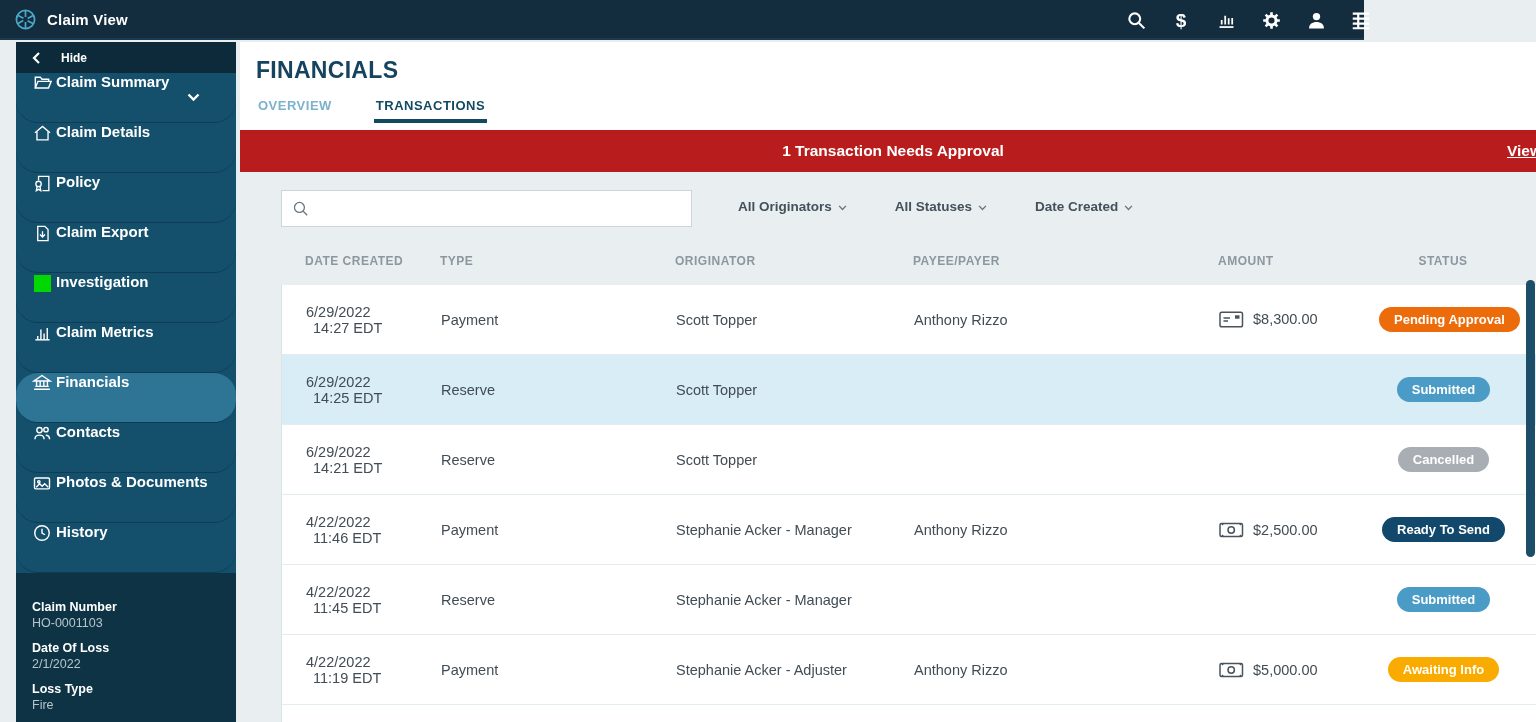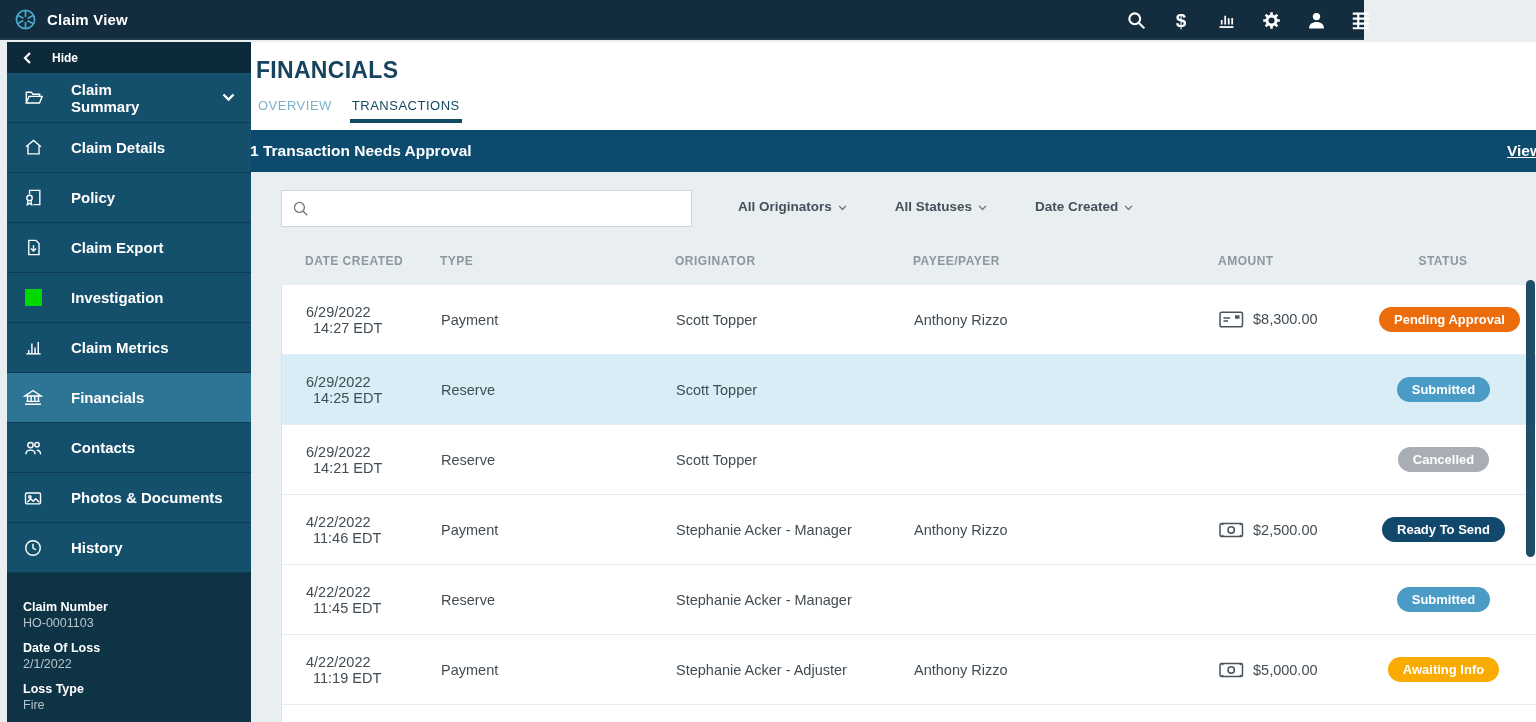--- a/index.html
+++ b/index.html
@@ -9,44 +9,44 @@
   
   .topbar { position:absolute; top:0; left:0; width:1364px; height:40px; background:#132c3e;
             display:flex; align-items:center; border-bottom:2px solid #1b3a4d; z-index:10; }
   .topbar .logo { margin-left:14px; display:flex; align-items:center; color:#4aa8c9; }
   .topbar .app-title { color:#fff; font-weight:bold; font-size:15px; margin-left:10px; letter-spacing:.2px; }
   .topbar-icons { position:absolute; right:-8px; top:0; height:40px; display:flex; align-items:center; gap:23px; color:#fff; }
   .tb-icon { width:22px; height:22px; display:flex; align-items:center; justify-content:center; cursor:pointer; }
   .dollar-glyph { font-size:19px; font-weight:bold; line-height:1; }
 
   
-  .sidebar { position:absolute; top:42px; left:7px; width:244px; height:680px; background:#144f6b;
+  .sidebar { position:absolute; top:42px; left:16px; width:220px; height:680px; background:#144f6b;
              display:flex; flex-direction:column; z-index:9; }
   .hide-bar { height:31px; background:#0c2a3a; display:flex; align-items:center; padding:0 16px; gap:20px; color:#fff; cursor:pointer; }
   .hide-bar .hide-label { font-size:12px; font-weight:bold; }
-  .nav-item { height:50px; flex:0 0 auto; border-bottom:1.5px solid #0d3c54; display:flex; align-items:center;
-              padding:0 16px; gap:28px; color:#fff; font-size:15px; font-weight:600; cursor:pointer; }
+  .nav-item { height:50px; flex:0 0 auto; border-bottom:1.5px solid #0d3c54; display:flex; 
+              padding:0 16px; gap:4px; color:#fff; font-size:15px; font-weight:600; cursor:pointer;border-radius:22px; }
   .nav-item.selected { background:#2e7495; }
   .nav-item .nav-icon { width:20px; height:20px; display:flex; align-items:center; justify-content:center; flex:0 0 20px; }
   .green-square { width:17px; height:17px; background:#00d800; }
   .nav-caret { margin-left:14px; display:flex; align-items:center; }
   .claim-info { flex:1; background:#0e3344; padding:26px 16px 0 16px; color:#fff; }
   .ci-label { font-size:12.5px; font-weight:bold; line-height:16px; }
   .ci-value { font-size:12.5px; color:#b6c4cc; line-height:16px; margin-bottom:9px; }
 
   
   .main { position:absolute; left:240px; top:42px; width:1296px; height:680px; }
   .main-header { height:88px; background:#fff; padding:15px 0 0 16px; }
   .page-title { font-size:23px; font-weight:bold; color:#16445e; letter-spacing:.3px; }
-  .tabs { display:flex; gap:16px; margin-top:14px; font-size:13px; font-weight:normal; letter-spacing:.5px; }
+  .tabs { display:flex; gap:40px; margin-top:14px; font-size:13px; font-weight:bold; letter-spacing:.5px; }
   .tab { padding:0 2px 6px 2px; cursor:pointer; }
   .tab.inactive { color:#7db2cb; }
   .tab.active { color:#134a63; border-bottom:4px solid #134a63; }
 
-  .banner { position:relative; height:42px; background:#0c4a6e; display:flex; align-items:center; }
+  .banner { position:relative; height:42px; background:#b91c1c; display:flex; align-items:center;justify-content:center; }
   .banner-text { color:#fff; font-weight:bold; font-size:15.5px; margin-left:10px; }
   .banner-link { position:absolute; right:-6px; color:#fff; font-weight:bold; font-size:15.5px;
                  text-decoration:underline; cursor:pointer; }
 
   .content { position:relative; height:550px; background:#e9eef1; overflow:hidden; }
 
   .search-box { position:absolute; left:41px; top:18px; width:411px; height:37px; background:#fff;
                 border:1px solid #ccd5d9; display:flex; align-items:center; padding:0 10px; gap:8px; }
   .search-box input { border:none; outline:none; flex:1; font-size:14px; font-family:inherit; color:#414c54; background:transparent; }
   .search-box .mag { color:#6b767e; display:flex; }

